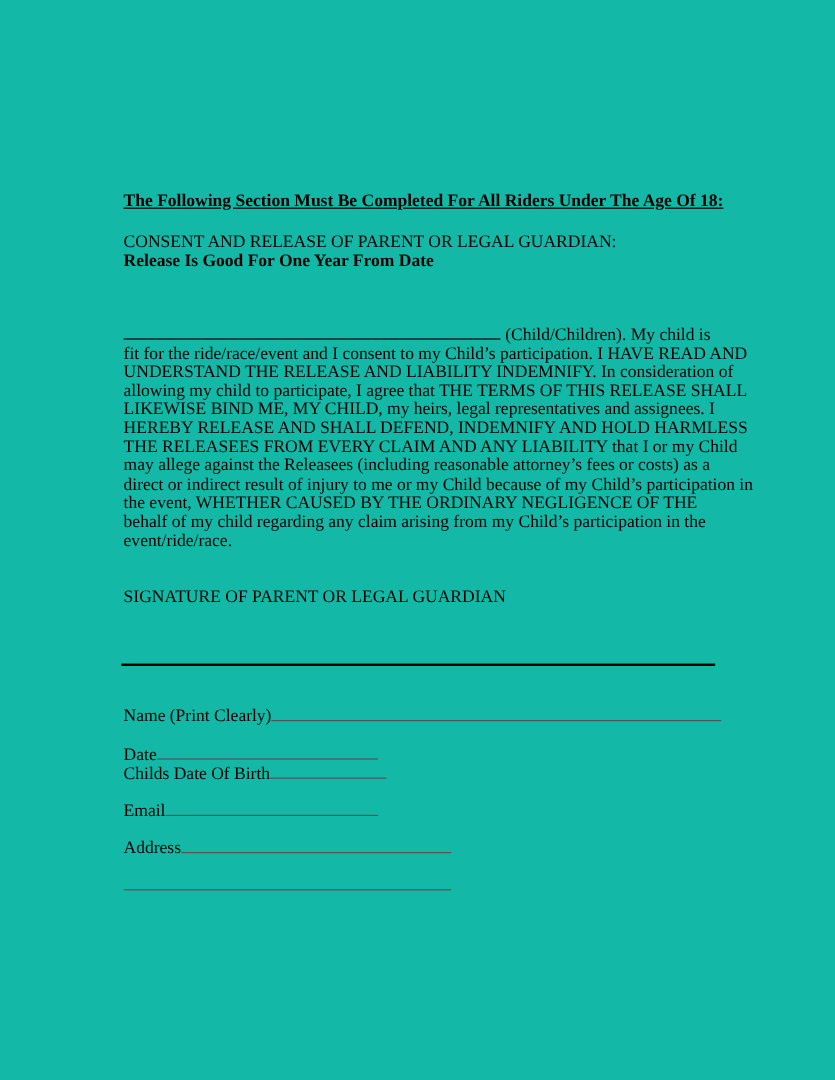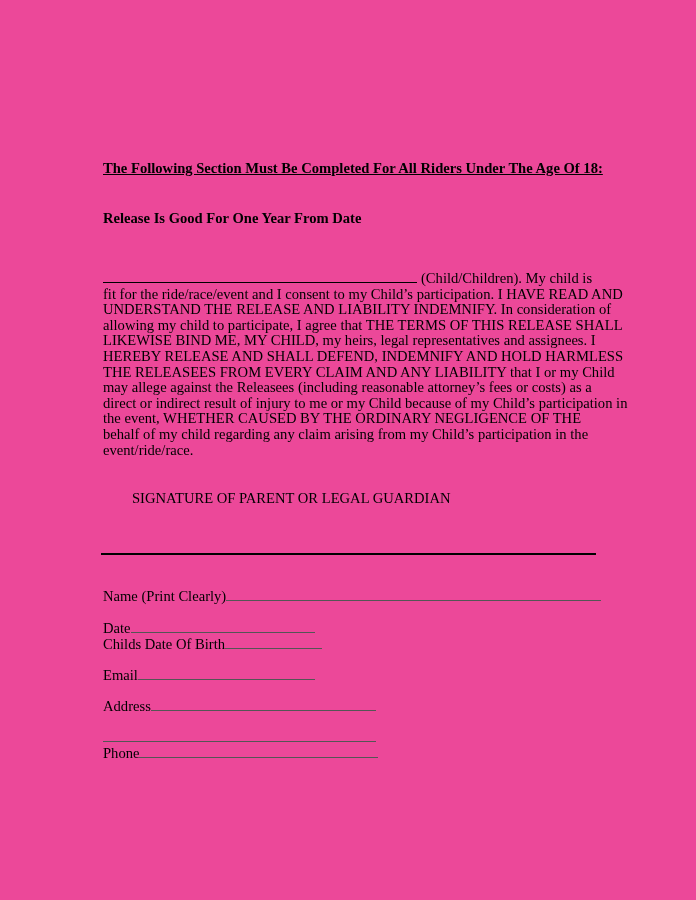--- a/index.html
+++ b/index.html
@@ -13,21 +13,21 @@
       position: relative;
       overflow: hidden;
       font-family: "Liberation Serif", serif;
       color: #000000;
       font-size: 14.6px;
     }
     .page {
       position: absolute;
       left: 0; top: 0;
       width: 696px; height: 900px;
-      background: #ec4899;
+      background: #14b8a6;
     }
     .abs { position: absolute; white-space: nowrap; line-height: 17px; }
     .heading {
       left: 103px; top: 160px;
       font-weight: bold;
       text-decoration: underline;
       font-size: 14.6px;
     }
     .consent-title { left: 103px; top: 194px; }
     .release-good { left: 103px; top: 210px; font-weight: bold; }
@@ -35,37 +35,38 @@
     .blank { display: inline-block; border-bottom: 1px solid #000; vertical-align: baseline; height: 12px; }
     .body-para {
       position: absolute;
       left: 103px; top: 270px;
       width: 496px;
       line-height: 15.6px;
       white-space: normal;
       text-align: left;
     }
     .body-para .line { display: block; white-space: nowrap; font-family: Liberation Serif, serif; }
-    .sig-label { left: 103px; top: 490px; margin-left: 29px; }
+    .sig-label { left: 103px; top: 490px; }
     .sig-rule {
       position: absolute;
       left: 101px; top: 553px;
       width: 495px; height: 2px;
       background: #000;
     }
     .field { position: absolute; left: 103px; white-space: nowrap; line-height: 17px; }
     .field .u { display: inline-block; border-bottom: 1px solid #555; height: 13px; vertical-align: baseline; }
   </style>
 </head>
 <body>
 
 <div class="page">
 
   <div class="abs heading">The Following Section Must Be Completed For All Riders Under The Age Of 18:</div>
 
+  <div class="abs consent-title">CONSENT AND RELEASE OF PARENT OR LEGAL GUARDIAN:</div>
   <div class="abs release-good">Release Is Good For One Year From Date</div>
 
 
   <div class="body-para">
     <span class="line"><span class="blank" style="width:314px; margin-right:4px;"></span><span>(Child/Children). My child is</span></span>
     <span class="line">fit for the ride/race/event and I consent to my Child’s participation. I HAVE READ AND</span>
     <span class="line">UNDERSTAND THE RELEASE AND LIABILITY INDEMNIFY. In consideration of</span>
     <span class="line">allowing my child to participate, I agree that THE TERMS OF THIS RELEASE SHALL</span>
     <span class="line">LIKEWISE BIND ME, MY CHILD, my heirs, legal representatives and assignees. I</span>
     <span class="line">HEREBY RELEASE AND SHALL DEFEND, INDEMNIFY AND HOLD HARMLESS</span>
@@ -97,17 +98,14 @@
   </div>
 
   <div class="field" style="top:697px;">
     <span>Address</span><span class="u" style="width:225px;"></span>
   </div>
 
   <div class="field" style="top:728px;">
     <span class="u" style="width:273px;"></span>
   </div>
 
-  <div class="field" style="top:744px;">
-    <span>Phone</span><span class="u" style="width:239px;"></span>
-  </div>
 
 </div>
 
 </body></html>

